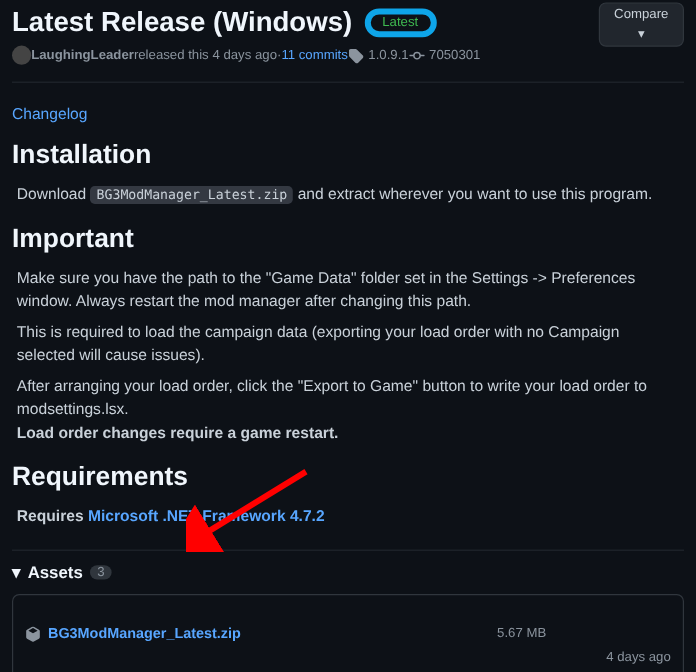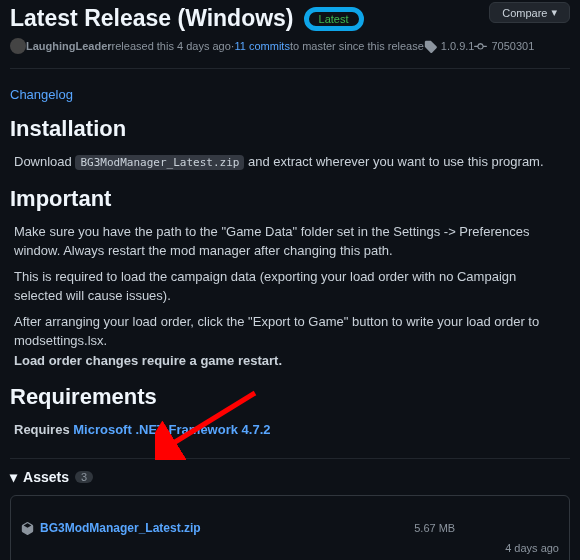--- a/index.html
+++ b/index.html
@@ -38,20 +38,21 @@
       top: 2px;
       background: #21262d;
       border: 1px solid #30363d;
       color: #c9d1d9;
       padding: 3px 12px;
       border-radius: 6px;
       font-size: 11px;
       display: flex;
       align-items: center;
       gap: 4px;
+      flex-direction: column;
     }
     .meta-row {
       display: flex;
       align-items: center;
       gap: 0;
       margin-top: 6px;
       font-size: 11px;
       color: #8b949e;
       flex-wrap: wrap;
     }
@@ -148,21 +149,20 @@
   <span>Compare</span>
   <span>▾</span>
 </button>
 
 <div class="meta-row">
   <span class="avatar"></span>
   <span class="author-name">LaughingLeader</span>
   <span>released this 4 days ago</span>
   <span>·</span>
   <span class="link">11 commits</span>
-  <span>to master since this release</span>
   <span class="meta-item">
     <svg class="i" viewBox="0 0 16 16">
         <path d="M1 7.775V2.75C1 1.784 1.784 1 2.75 1h5.025c.464 0 .91.184 1.238.513l6.25 6.25a1.75 1.75 0 010 2.474l-5.026 5.026a1.75 1.75 0 01-2.474 0l-6.25-6.25A1.75 1.75 0 011 7.775zM6 5a1 1 0 11-2 0 1 1 0 012 0z"></path>
       </svg>
     <span>1.0.9.1</span>
   </span>
   <span class="meta-item">
     <svg class="i" viewBox="0 0 16 16">
         <path d="M11.93 8.5a4.002 4.002 0 01-7.86 0H.75a.75.75 0 010-1.5h3.32a4.002 4.002 0 017.86 0h3.32a.75.75 0 010 1.5h-3.32zM8 10.5a2.5 2.5 0 100-5 2.5 2.5 0 000 5z"></path>
       </svg>

